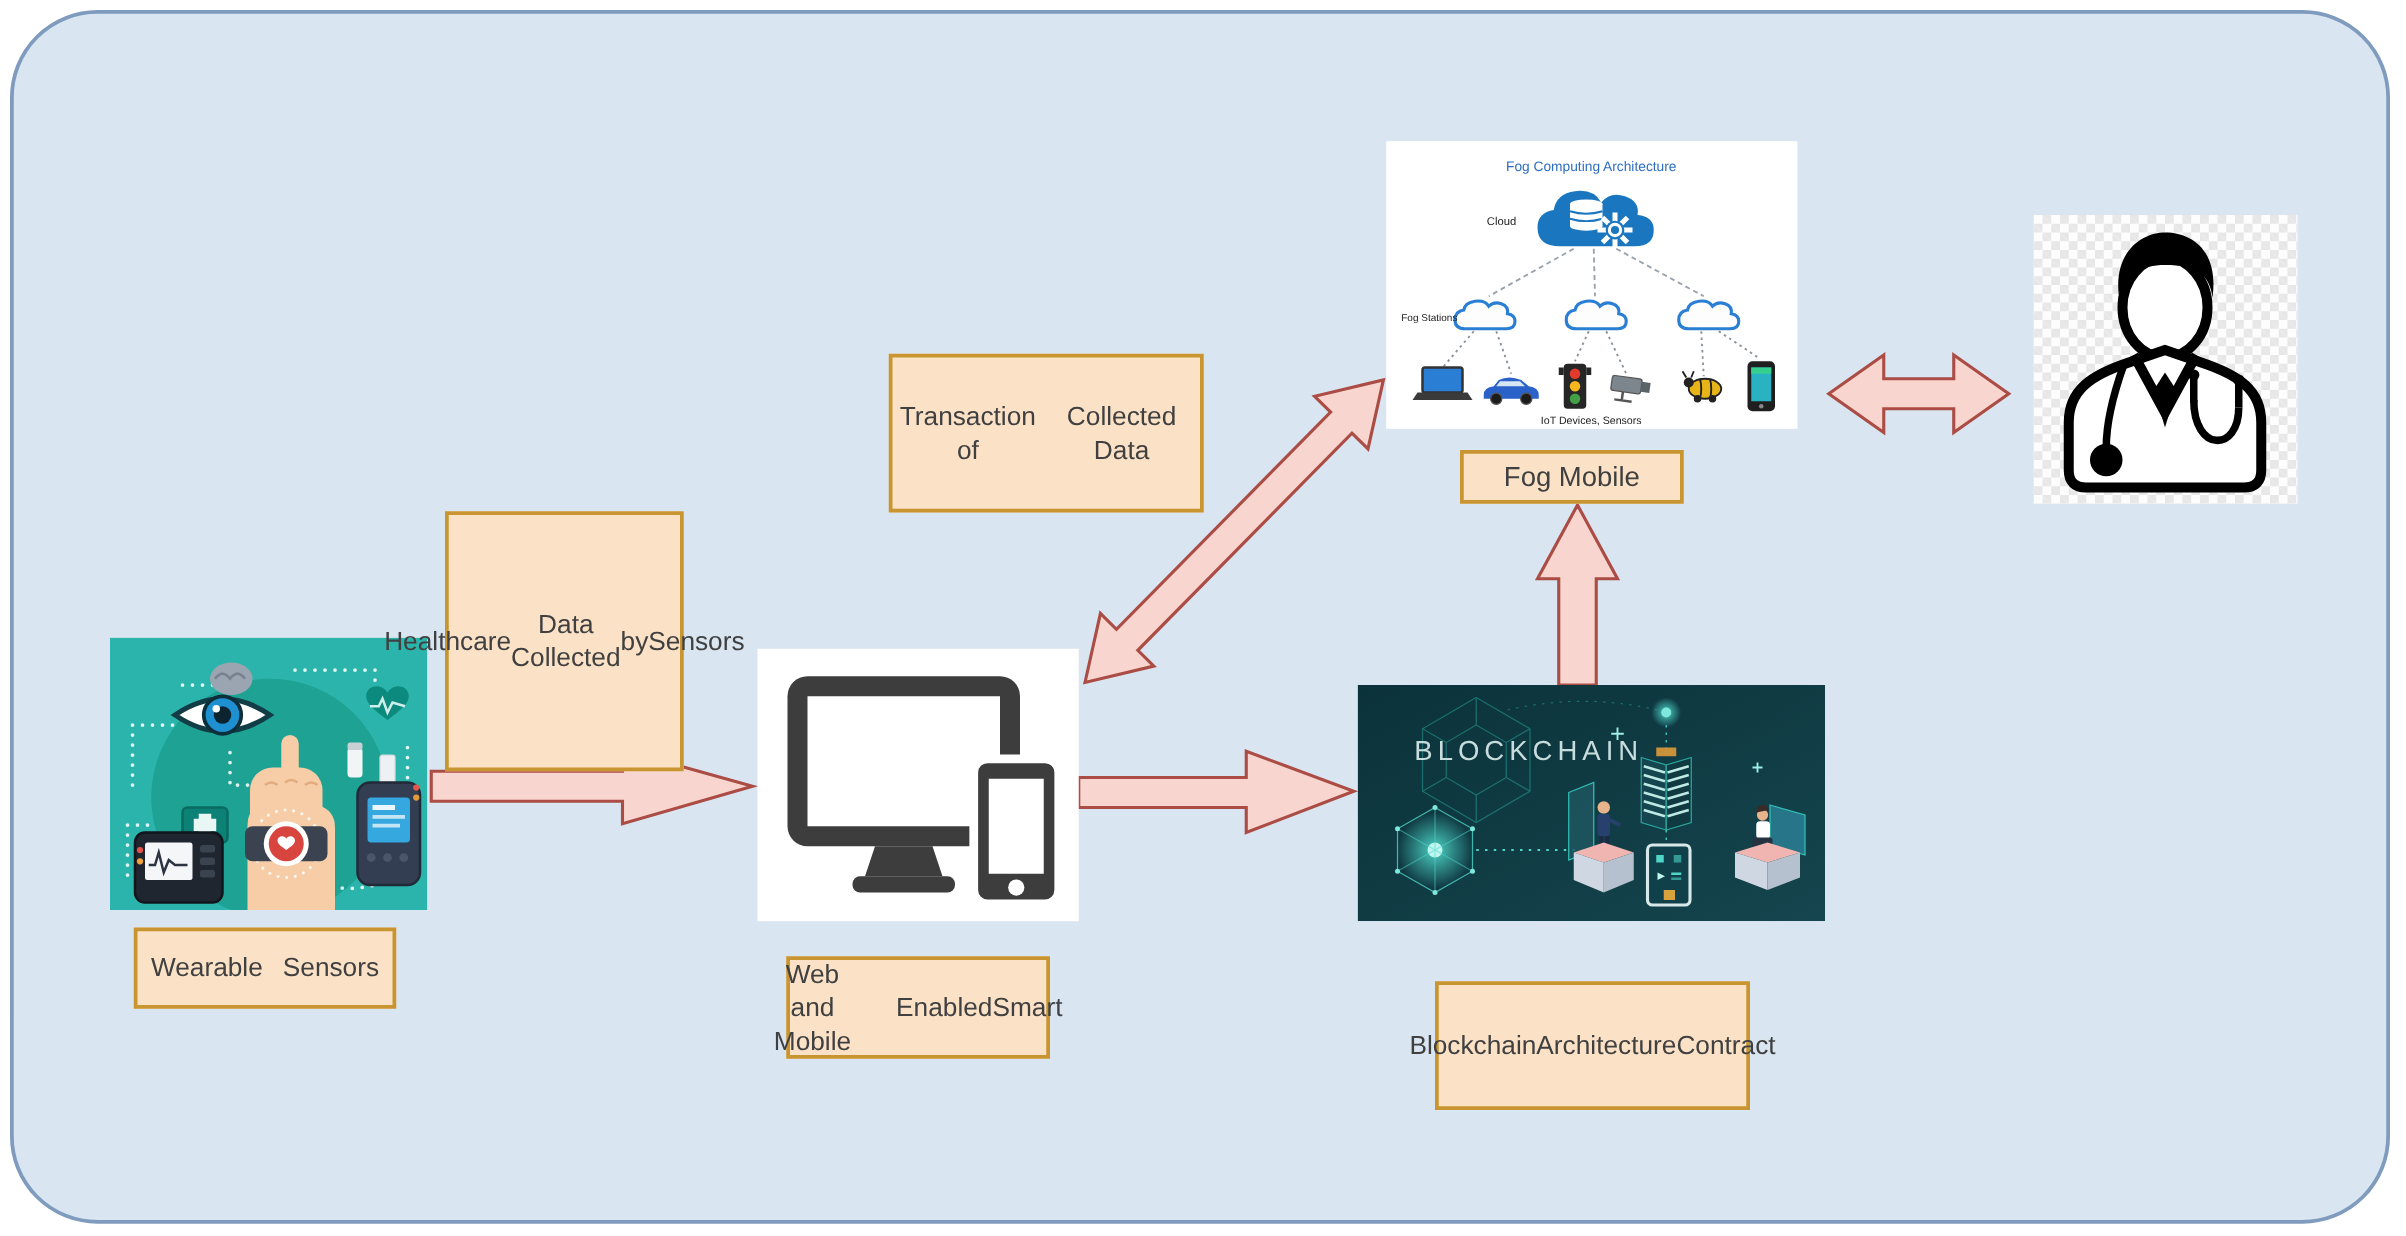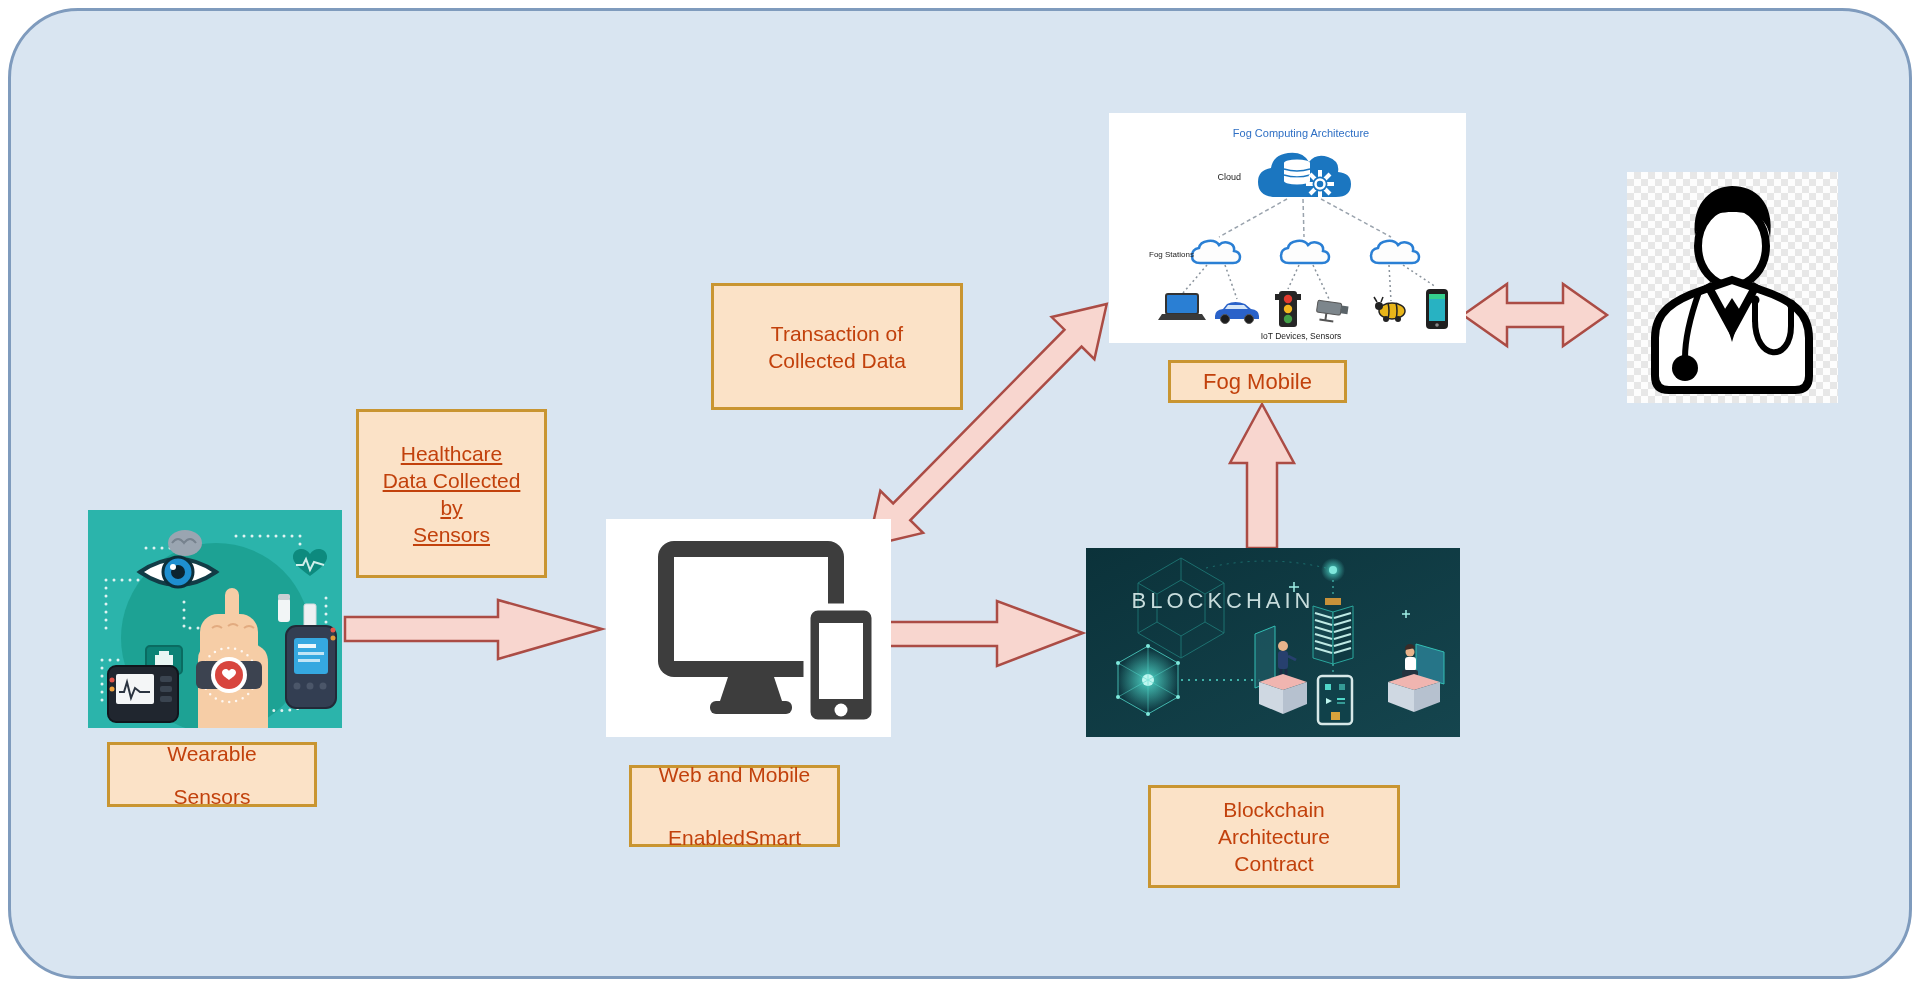--- a/index.html
+++ b/index.html
@@ -1,22 +1,22 @@
 <!DOCTYPE html>
 <html><head>
 <meta charset="utf-8">
 <style>
   html,body{margin:0;padding:0;background:#ffffff;}
   .canvas{position:relative;width:1925px;height:989px;background:#ffffff;font-family:"Liberation Sans",sans-serif;overflow:hidden;}
   .frame{position:absolute;left:8px;top:8px;width:1898px;height:965px;background:#d9e5f1;border:3px solid #7f9bbd;border-radius:70px;}
-  .label-box{position:absolute;background:#fbe2c7;border:3px solid #c99531;color:#c2410c;
-             display:flex;flex-direction:column;align-items:center;justify-content:center;
+  .label-box{position:absolute;background:#fbe2c7;border:3px solid #c99531;color:#404040;
+             display:flex;align-items:center;justify-content:center;
              text-align:center;font-size:21px;line-height:27px;box-sizing:border-box;}
   .img-box{position:absolute;overflow:hidden;}
-  .white-bg{background:#ffffff;padding-left:28px;}
+  .white-bg{background:#ffffff;}
   .checker{background-color:#fdfdfd;
     background-image:linear-gradient(45deg,#e7e7e7 25%,transparent 25%,transparent 75%,#e7e7e7 75%),
                      linear-gradient(45deg,#e7e7e7 25%,transparent 25%,transparent 75%,#e7e7e7 75%);
     background-size:14px 14px;background-position:0 0,7px 7px;}
   .arrow-layer{position:absolute;left:0;top:0;pointer-events:none;}
   svg{display:block;}
 </style>
 </head>
 <body>
 
@@ -321,21 +321,21 @@
         <circle cx="58" cy="196" r="13" fill="#000000"></circle>
         <path d="M128,148 C128,190 164,190 164,154" fill="none" stroke="#000000" stroke-width="6"></path>
         <line x1="128" y1="130" x2="128" y2="150" stroke="#000000" stroke-width="6"></line>
         <line x1="164" y1="134" x2="164" y2="154" stroke="#000000" stroke-width="6"></line>
         <circle cx="128" cy="128" r="4.5" fill="#000000"></circle>
         <circle cx="164" cy="132" r="4.5" fill="#000000"></circle>
       </g>
     </svg>
   </div>
 
-  <div class="label-box" style="left:356px;top:409px;width:191px;height:169px;text-decoration:underline;">
+  <div class="label-box" style="left:356px;top:409px;width:191px;height:208px;">
     <div>Healthcare</div>
     <div>Data Collected</div>
     <div>by</div>
     <div>Sensors</div>
   </div>
 
   <div class="label-box" style="left:107px;top:742px;width:210px;height:65px;gap:16px;">
     <div>Wearable</div>
     <div>Sensors</div>
   </div>

